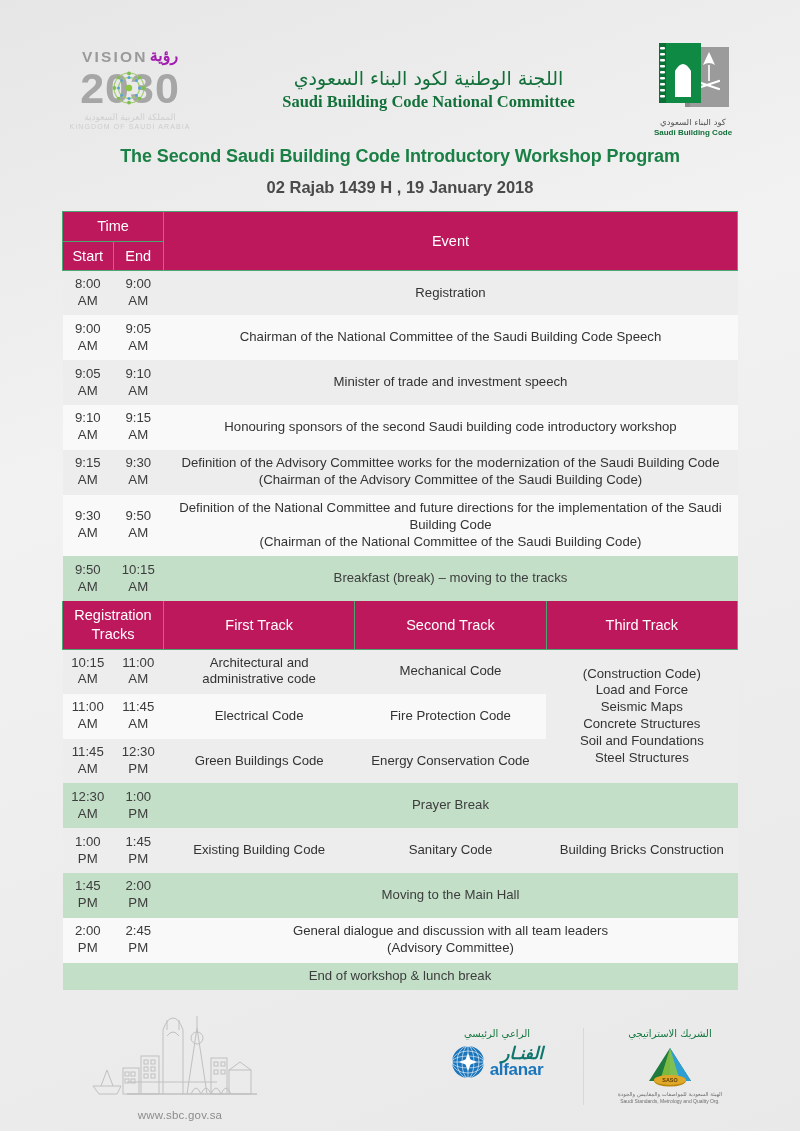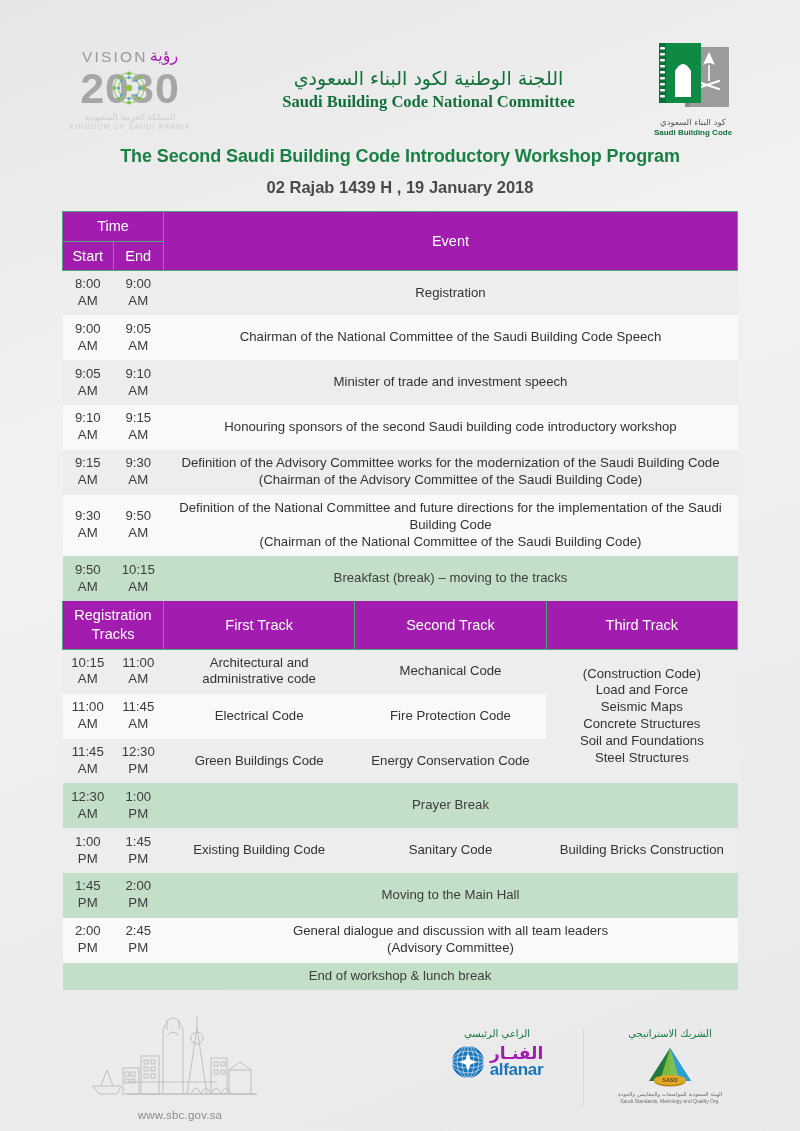--- a/index.html
+++ b/index.html
@@ -35,21 +35,21 @@
     line-height: 1;
   }
   .vision-top {
     display: flex;
     align-items: flex-end;
     justify-content: center;
     gap: 2px;
     color: #9a9a9a;
     font-size: 15.5px;
     letter-spacing: 2.2px;
-    font-weight: 400;
+    font-weight: 700;
   }
   .vision-top .ar {
     color: #a21caf;
     font-size: 16px;
     letter-spacing: 0;
   }
   .vision-num {
     position: relative;
     font-size: 43px;
     font-weight: 700;
@@ -158,21 +158,21 @@
   }
   .schedule td, .schedule th {
     padding: 5px 4px;
     text-align: center;
     vertical-align: middle;
     border: 1px solid transparent;
     line-height: 1.28;
     font-weight: 400;
   }
   .hdr {
-    background: #a21caf;
+    background: #be185d;
     color: #ffffff;
     font-weight: 700;
     font-size: 14.5px;
     border-color: #4aa772 !important;
   }
   .hdr-time { font-size: 14.5px; }
   .row-a td { background: #ededed; }
   .row-b td { background: #f9f9f9; }
   .row-break td {
     background: #c3dfc8;
@@ -234,23 +234,24 @@
   .alfanar-row {
     display: flex;
     align-items: center;
     justify-content: center;
     gap: 5px;
   }
   .alfanar-text { text-align: right; line-height: 1; }
   .alfanar-ar {
     font-family: "DejaVu Sans", sans-serif;
     direction: rtl;
-    color: #a21caf;
+    color: #0f766e;
     font-size: 17px;
     font-weight: 700;
+    font-style: italic;
   }
   .alfanar-en {
     color: #1b75bb;
     font-size: 17px;
     font-weight: 700;
     letter-spacing: -0.3px;
     margin-top: -1px;
   }
   .saso-caption-ar {
     font-family: "DejaVu Sans", sans-serif;

